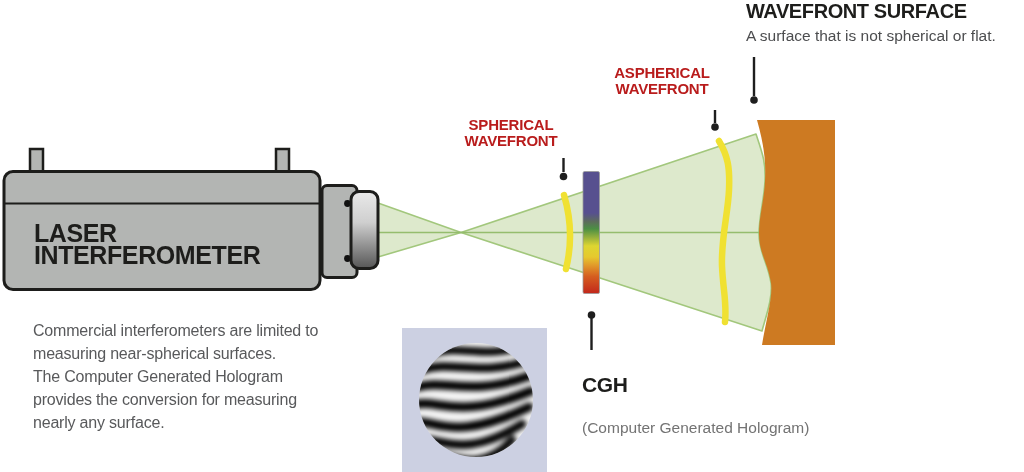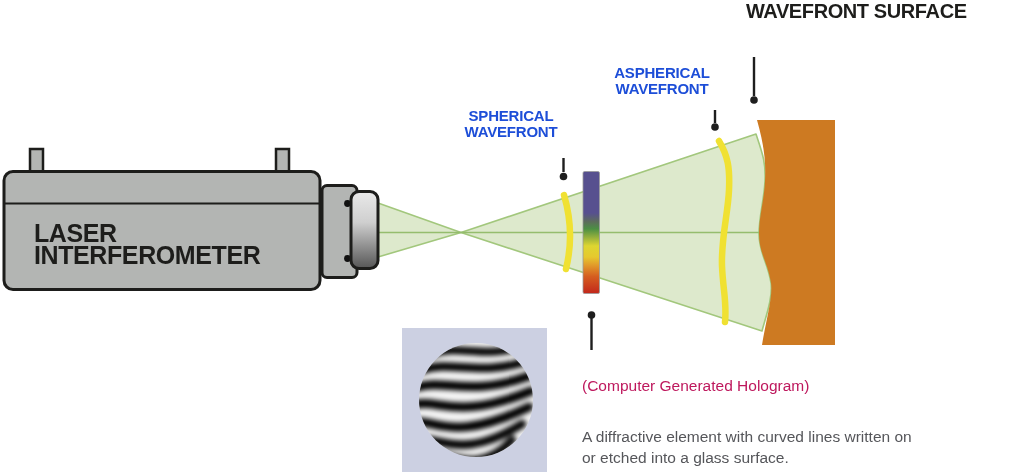--- a/index.html
+++ b/index.html
@@ -5,30 +5,30 @@
   html,body{margin:0;padding:0;background:#ffffff;}
   .canvas{
     position:relative;width:1024px;height:472px;background:#ffffff;overflow:hidden;
     font-family:"Liberation Sans", sans-serif;
   }
   .scene{position:absolute;left:0;top:0;}
   .txt{position:absolute;white-space:pre-line;}
   .heading{font-weight:bold;color:#1d1d1b;letter-spacing:-0.4px;}
   .laser-label{left:34px;top:222px;font-size:25px;line-height:22px;}
   .wf-label{
-    font-weight:bold;color:#1d4ed8;font-size:15px;line-height:16px;
+    font-weight:bold;color:#b91c1c;font-size:15px;line-height:16px;
     letter-spacing:-0.2px;text-align:center;width:172px;
   }
-  .sph-label{left:425px;top:108px;}
+  .sph-label{left:425px;top:117px;}
   .asph-label{left:576px;top:65px;}
   .surf-title{left:746px;top:0px;font-size:20px;}
   .surf-sub{left:746px;top:27px;font-size:15.5px;color:#4c4d4f;}
   .cgh-block{left:582px;top:355px;width:400px;}
   .cgh-title{font-size:21px;line-height:24px;font-weight:bold;color:#1d1d1b;letter-spacing:-0.4px;}
-  .cgh-sub{font-size:15.5px;color:#be185d;margin-top:4px;}
+  .cgh-sub{font-size:15.5px;color:#737373;margin-top:4px;}
   .cgh-desc{font-size:15.5px;line-height:21px;color:#55565a;margin-top:13px;white-space:pre-line;}
   .caption{left:33px;top:319px;font-size:16px;line-height:23px;color:#58595b;letter-spacing:-0.2px;}
   .holo-box{position:absolute;left:402px;top:328px;width:145px;height:144px;}
 </style>
 </head>
 <body>
 
 <div class="canvas">
 
   <svg class="scene" width="1024" height="472" viewBox="0 0 1024 472">
@@ -137,21 +137,28 @@
 INTERFEROMETER</div>
 
   <div class="txt wf-label sph-label">SPHERICAL
 WAVEFRONT</div>
 
   <div class="txt wf-label asph-label">ASPHERICAL
 WAVEFRONT</div>
 
   <div class="txt heading surf-title">WAVEFRONT SURFACE</div>
 
+  <div class="txt surf-sub">A surface that is not spherical or flat.</div>
 
   <div class="txt cgh-block">
+    <div class="cgh-title">CGH</div>
     <div class="cgh-sub">(Computer Generated Hologram)</div>
     <div class="cgh-desc">A diffractive element with curved lines written on
 or etched into a glass surface.</div>
   </div>
 
+  <div class="txt caption">Commercial interferometers are limited to
+measuring near-spherical surfaces.
+The Computer Generated Hologram
+provides the conversion for measuring
+nearly any surface.</div>
 
 </div>
 
 </body></html>

